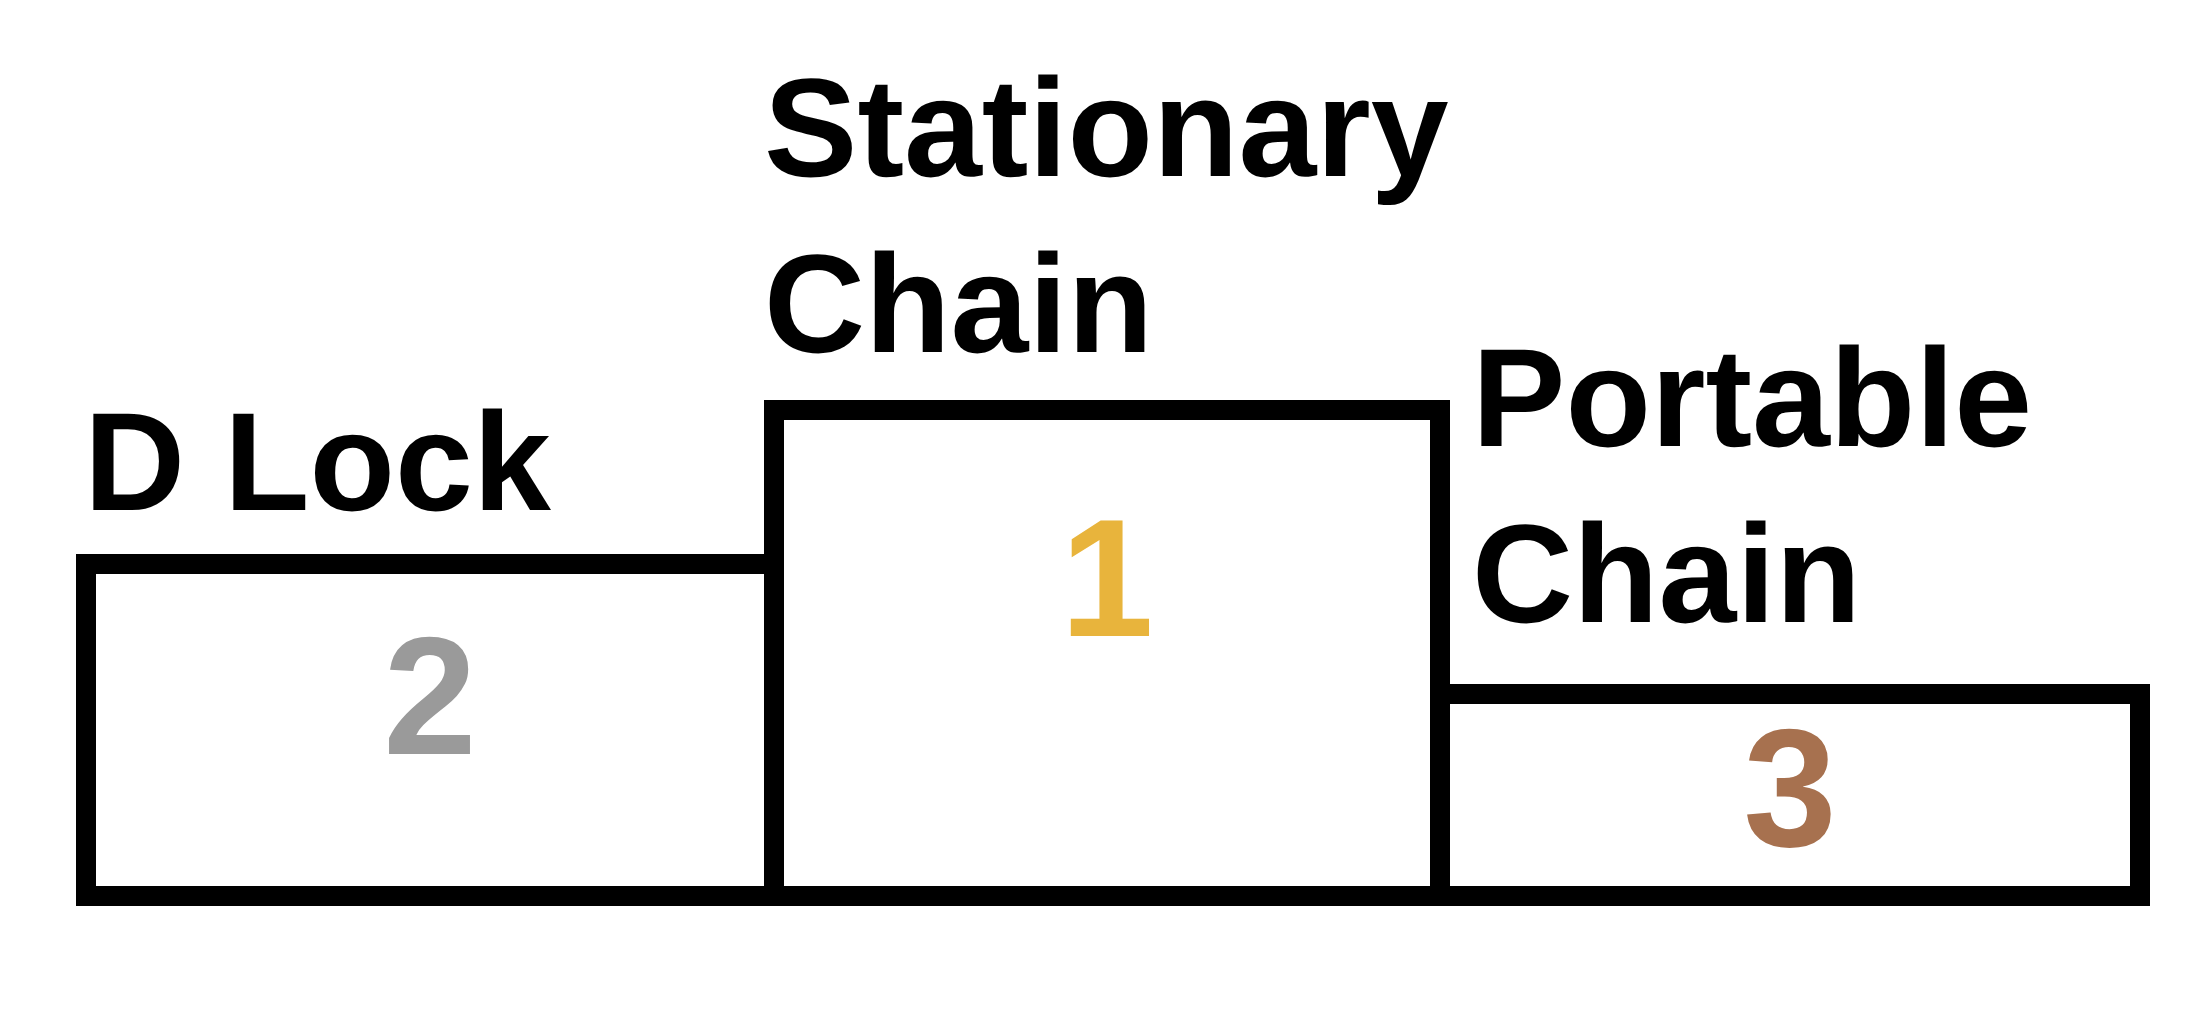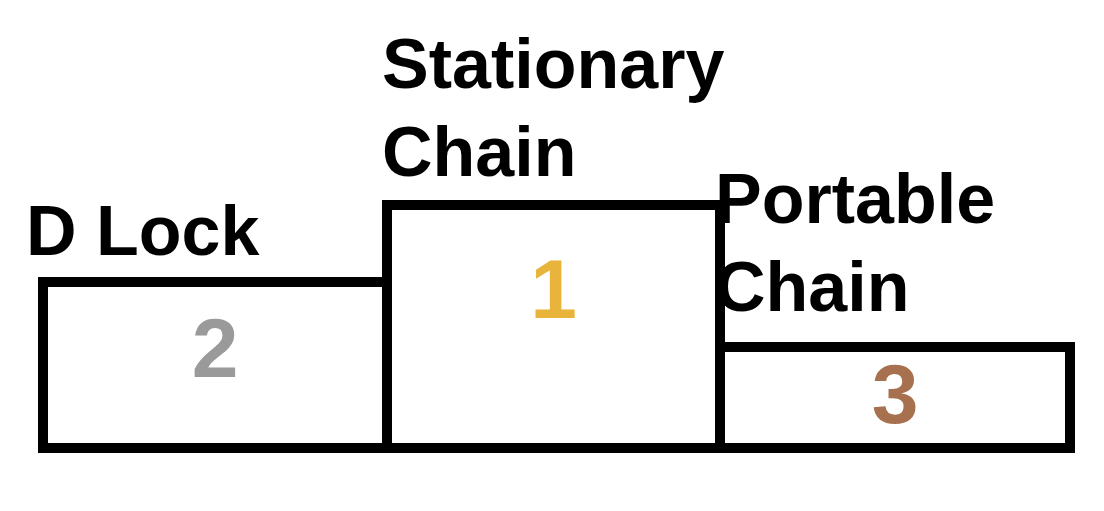--- a/index.html
+++ b/index.html
@@ -40,23 +40,23 @@
   .label {
     position: absolute;
     text-align: left;
     font-size: 70px;
     line-height: 88px;
     font-weight: bold;
     color: #000000;
     z-index: 3;
   }
   .label div { white-space: nowrap; }
-  .label-second { left: 26px;  top: 187px; width: 354px; }
+  .label-second { left: 42px;  top: 187px; width: 354px; }
   .label-first  { left: 382px; top: 20px;  width: 343px; }
-  .label-third  { left: 715px; top: 155px; width: 360px; }
+  .label-third  { left: 715px; top: 155px; width: 360px; padding-left: 21px; }
 </style>
 </head>
 <body>
 
 <div class="canvas">
 
   <div class="label label-second">
     <div>D Lock</div>
   </div>
 

